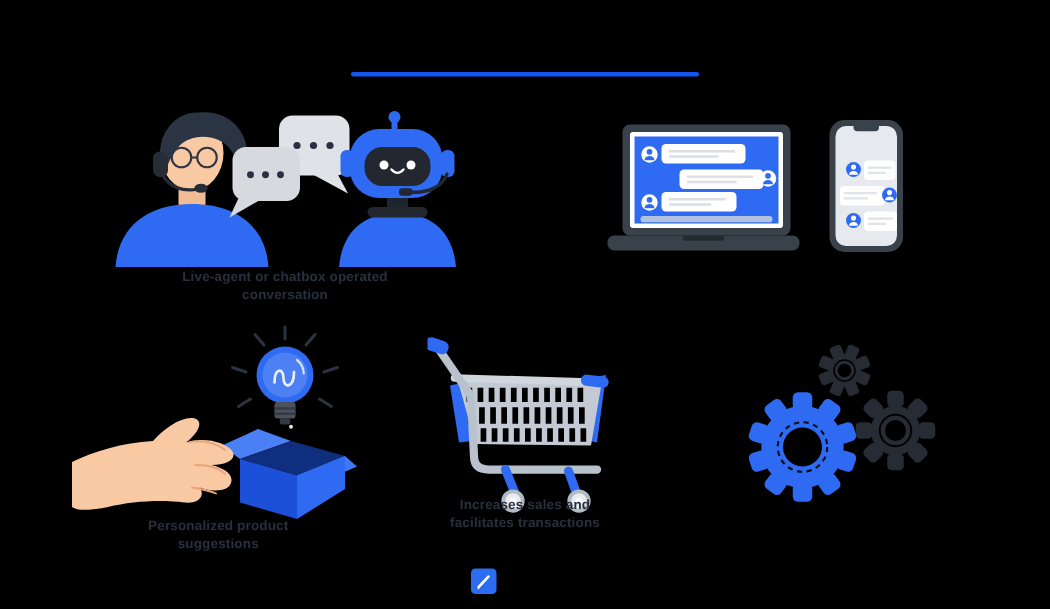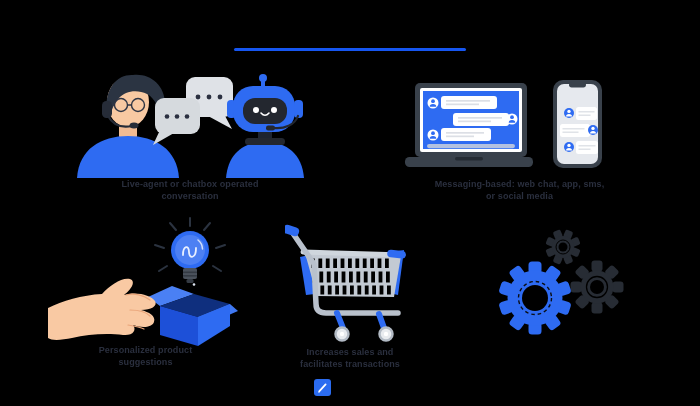--- a/index.html
+++ b/index.html
@@ -119,21 +119,20 @@
         <rect x="169.5" y="60" width="22" height="1.5" fill="#e0e3e8"></rect>
         <rect x="169.5" y="63.5" width="16" height="1.5" fill="#e0e3e8"></rect>
         <use href="#av-wb" x="200" y="62"></use>
         <use href="#av-wb" x="176" y="79"></use>
         <rect x="183" y="73" width="22" height="13" rx="2.5" fill="#ffffff"></rect>
         <rect x="185.5" y="77" width="17" height="1.5" fill="#e0e3e8"></rect>
         <rect x="185.5" y="80.5" width="12" height="1.5" fill="#e0e3e8"></rect>
       </g>
     </svg>
   </div>
-  <div class="caption" style="left:432px;top:178px;width:175px;">Messaging-based: web chat, app, sms, or social media</div>
 
   <div class="abs" style="left:48px;top:214px;">
     <svg width="195" height="132" viewBox="0 0 195 132">
 
       <g>
         <g stroke="#2b3340" stroke-width="2" stroke-linecap="round">
           <path d="M142,12 L142,4"></path>
             <path d="M128,16 L122,9"></path>
             <path d="M156,16 L162,9"></path>
           <path d="M116,34 L107,31"></path>
@@ -220,21 +219,21 @@
         <rect x="-2" y="4" width="16" height="9" rx="4" fill="#2e6bf2" transform="rotate(18 6 9)"></rect>
         <path d="M52,91 L58,106" stroke="#2e6bf2" stroke-width="6" stroke-linecap="round"></path>
         <path d="M94,92 L99,106" stroke="#2e6bf2" stroke-width="6" stroke-linecap="round"></path>
         <circle cx="57" cy="112" r="6.5" fill="#e8ebef" stroke="#b2bac4" stroke-width="2.5"></circle>
         <circle cx="57" cy="112" r="2.2" fill="#ffffff"></circle>
         <circle cx="101" cy="112" r="6.5" fill="#e8ebef" stroke="#b2bac4" stroke-width="2.5"></circle>
         <circle cx="101" cy="112" r="2.2" fill="#ffffff"></circle>
       </g>
     </svg>
   </div>
-  <div class="caption" style="left:285px;top:346px;width:130px;text-align:center;">Increases sales and facilitates transactions</div>
+  <div class="caption" style="left:285px;top:330px;width:130px;text-align:center;">Increases sales and facilitates transactions</div>
 
   <div class="abs" style="left:495px;top:226px;">
     <svg width="145" height="122" viewBox="0 0 145 122">
 
       <g fill="#272c34">
         <rect x="64" y="3.5" width="8" height="8" rx="2" transform="rotate(22.5 68 21)"></rect>
         <rect x="64" y="3.5" width="8" height="8" rx="2" transform="rotate(67.5 68 21)"></rect>
         <rect x="64" y="3.5" width="8" height="8" rx="2" transform="rotate(112.5 68 21)"></rect>
         <rect x="64" y="3.5" width="8" height="8" rx="2" transform="rotate(157.5 68 21)"></rect>
         <rect x="64" y="3.5" width="8" height="8" rx="2" transform="rotate(202.5 68 21)"></rect>

